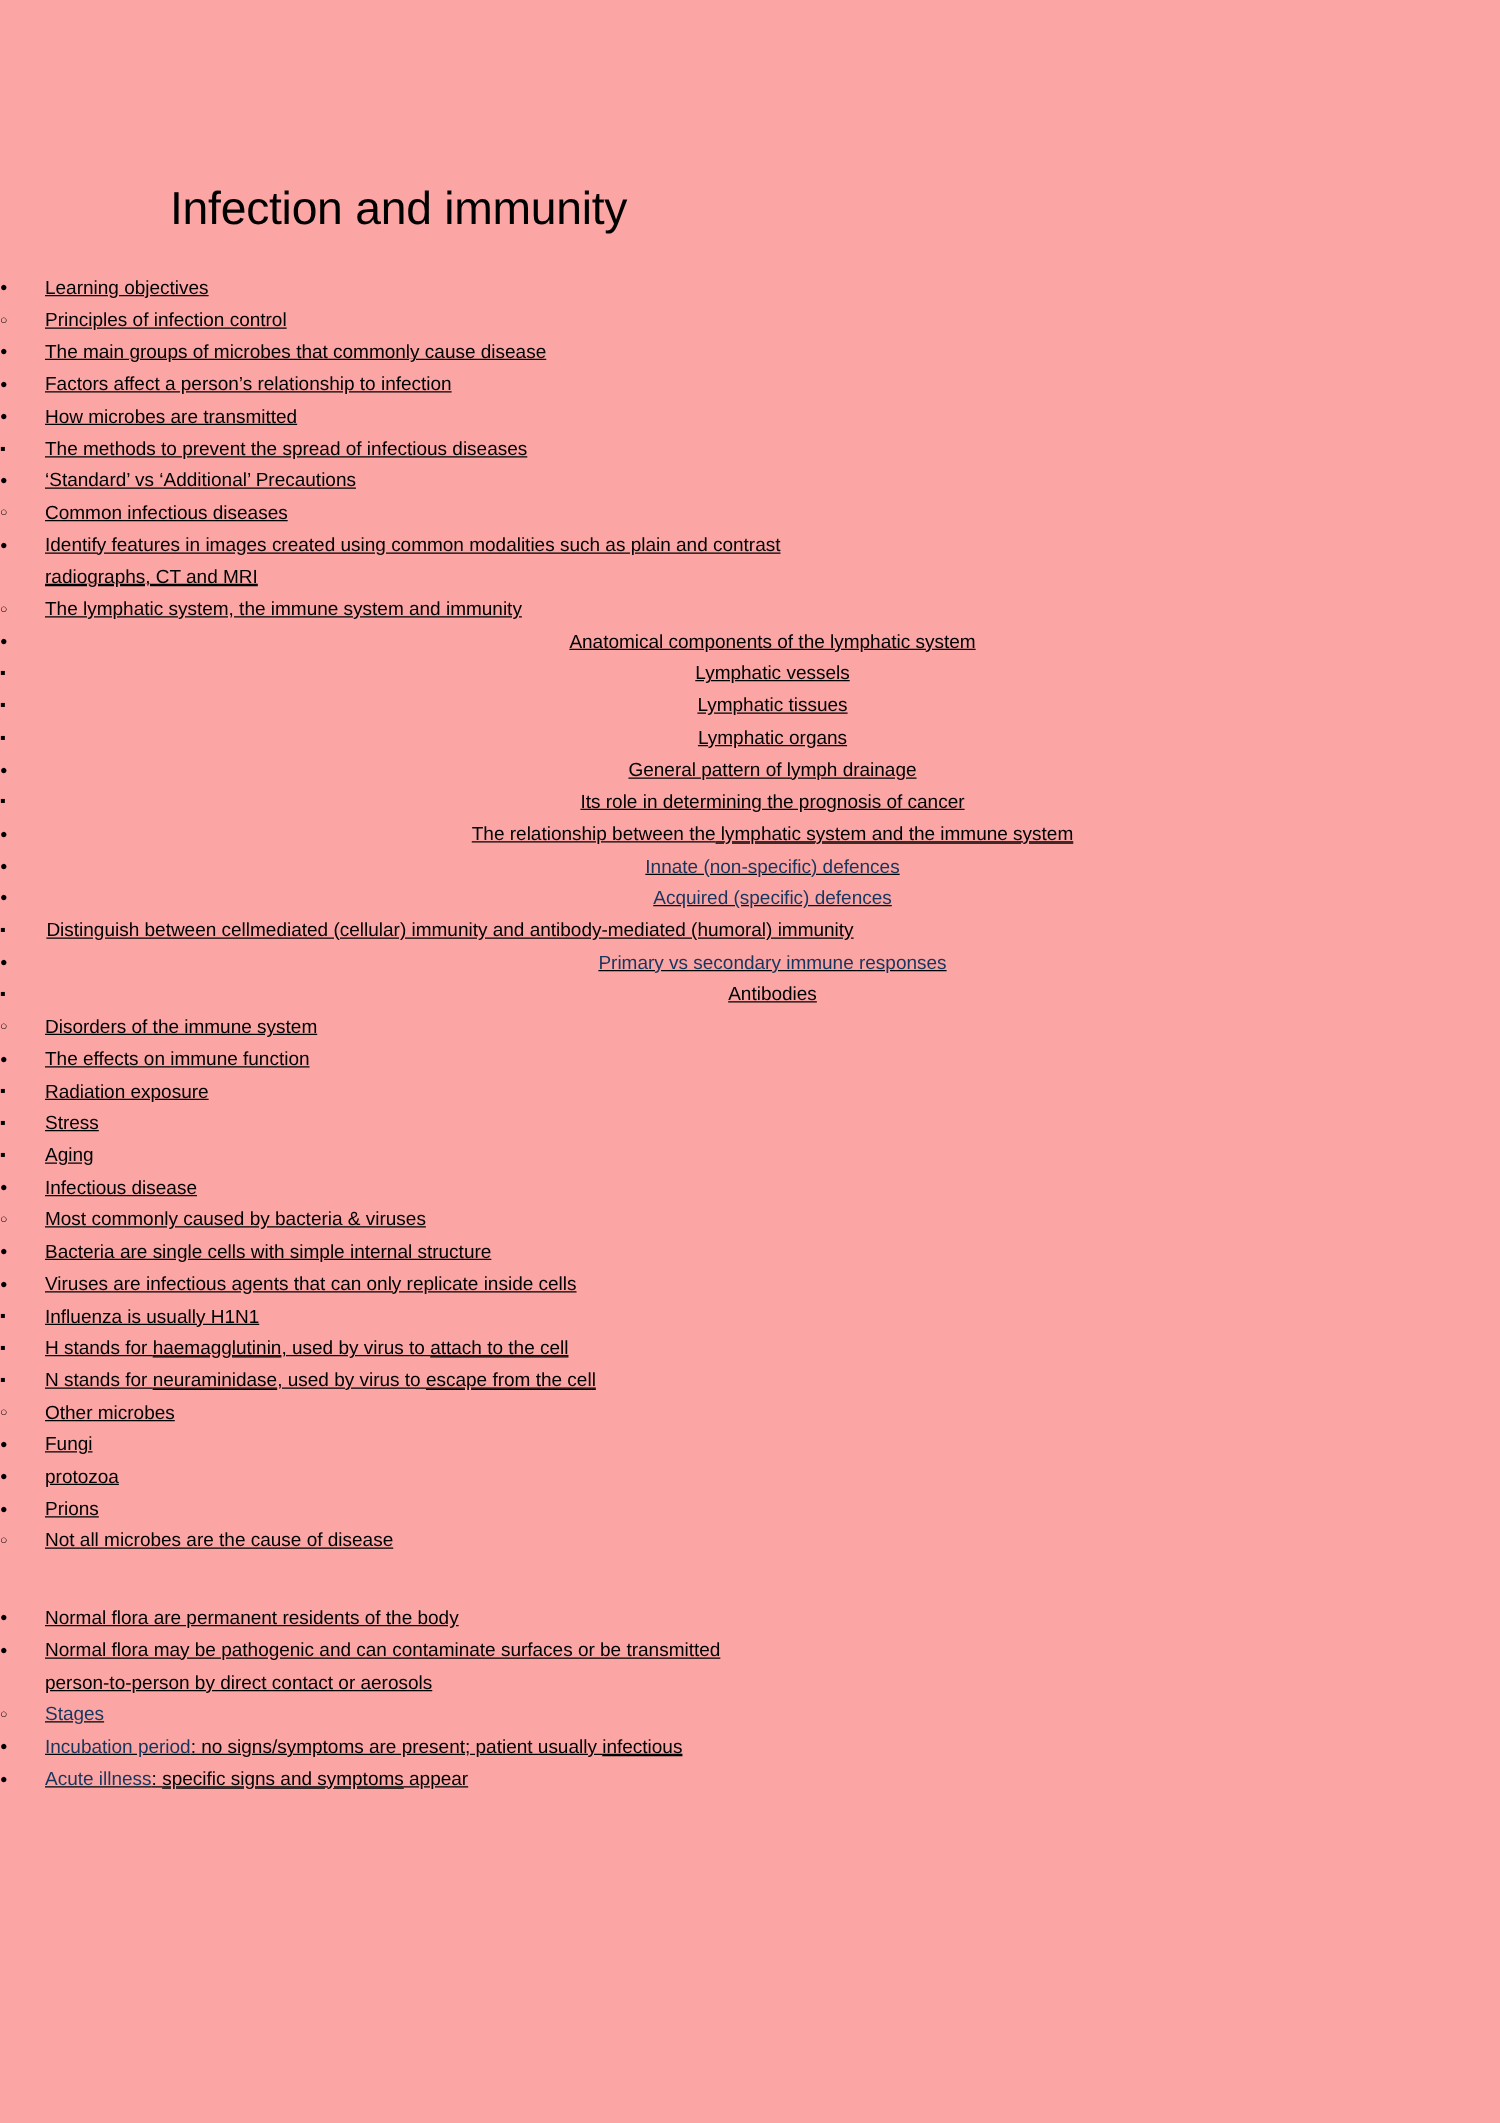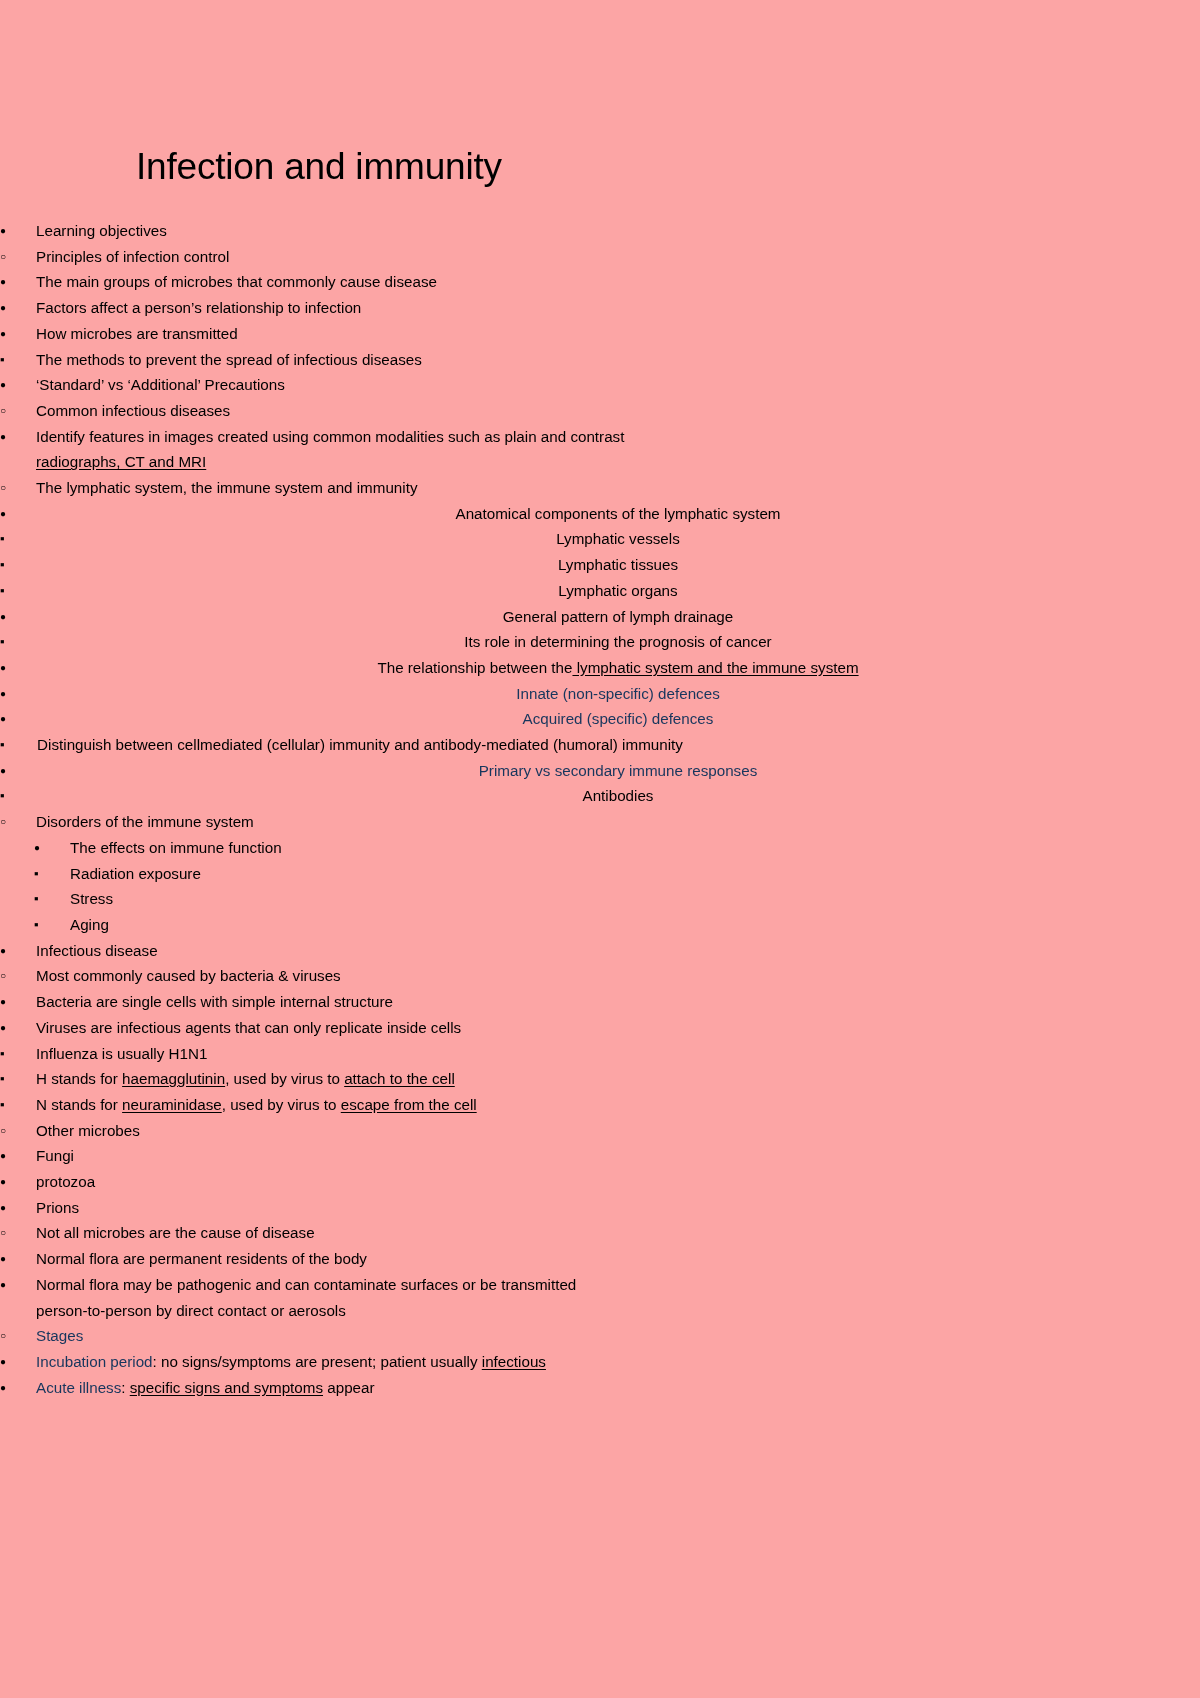--- a/index.html
+++ b/index.html
@@ -31,20 +31,21 @@
     letter-spacing: -0.2px;
     line-height: 1.1;
     color: #000000;
     white-space: nowrap;
   }
   .outline {
     position: absolute;
     left: 0;
     top: 218px;
     width: 1200px;
+    text-decoration: underline;
   }
   ul.lvl {
     list-style: none;
     margin: 0;
     padding: 0;
   }
   li.item {
     position: relative;
     font-size: 15.2px;
     line-height: 25.7px;
@@ -212,21 +213,21 @@
                       <span class="txt">Antibodies</span>
                     </li>
                   </ul>
                 </li>
               </ul>
             </li>
             <li class="item">
               <span class="bullet b-circle"></span>
               <span class="txt">Disorders of the immune system</span>
             </li>
-            <li class="item" style="list-style: none; padding-left: 34px;">
+            <li class="item" style="list-style: none;">
               <ul class="lvl lvl3">
                 <li class="item">
                   <span class="bullet b-disc"></span>
                   <span class="txt">The effects on immune function</span>
                 </li>
                 <li class="item" style="list-style: none;">
                   <ul class="lvl lvl4">
                     <li class="item">
                       <span class="bullet b-square"></span>
                       <span class="txt">Radiation exposure</span>
@@ -300,21 +301,21 @@
                 <li class="item">
                   <span class="bullet b-disc"></span>
                   <span class="txt">Prions</span>
                 </li>
               </ul>
             </li>
             <li class="item">
               <span class="bullet b-circle"></span>
               <span class="txt">Not all microbes are the cause of disease</span>
             </li>
-            <li class="item" style="list-style: none;">
+            <li class="item" style="list-style: none; margin-top: 36px;">
               <ul class="lvl lvl3">
                 <li class="item">
                   <span class="bullet b-disc"></span>
                   <span class="txt">Normal flora are permanent residents of the body</span>
                 </li>
                 <li class="item w-flora">
                   <span class="bullet b-disc"></span>
                   <span class="txt">Normal flora may be pathogenic and can contaminate surfaces or be transmitted person-to-person by direct contact or aerosols</span>
                 </li>
               </ul>

